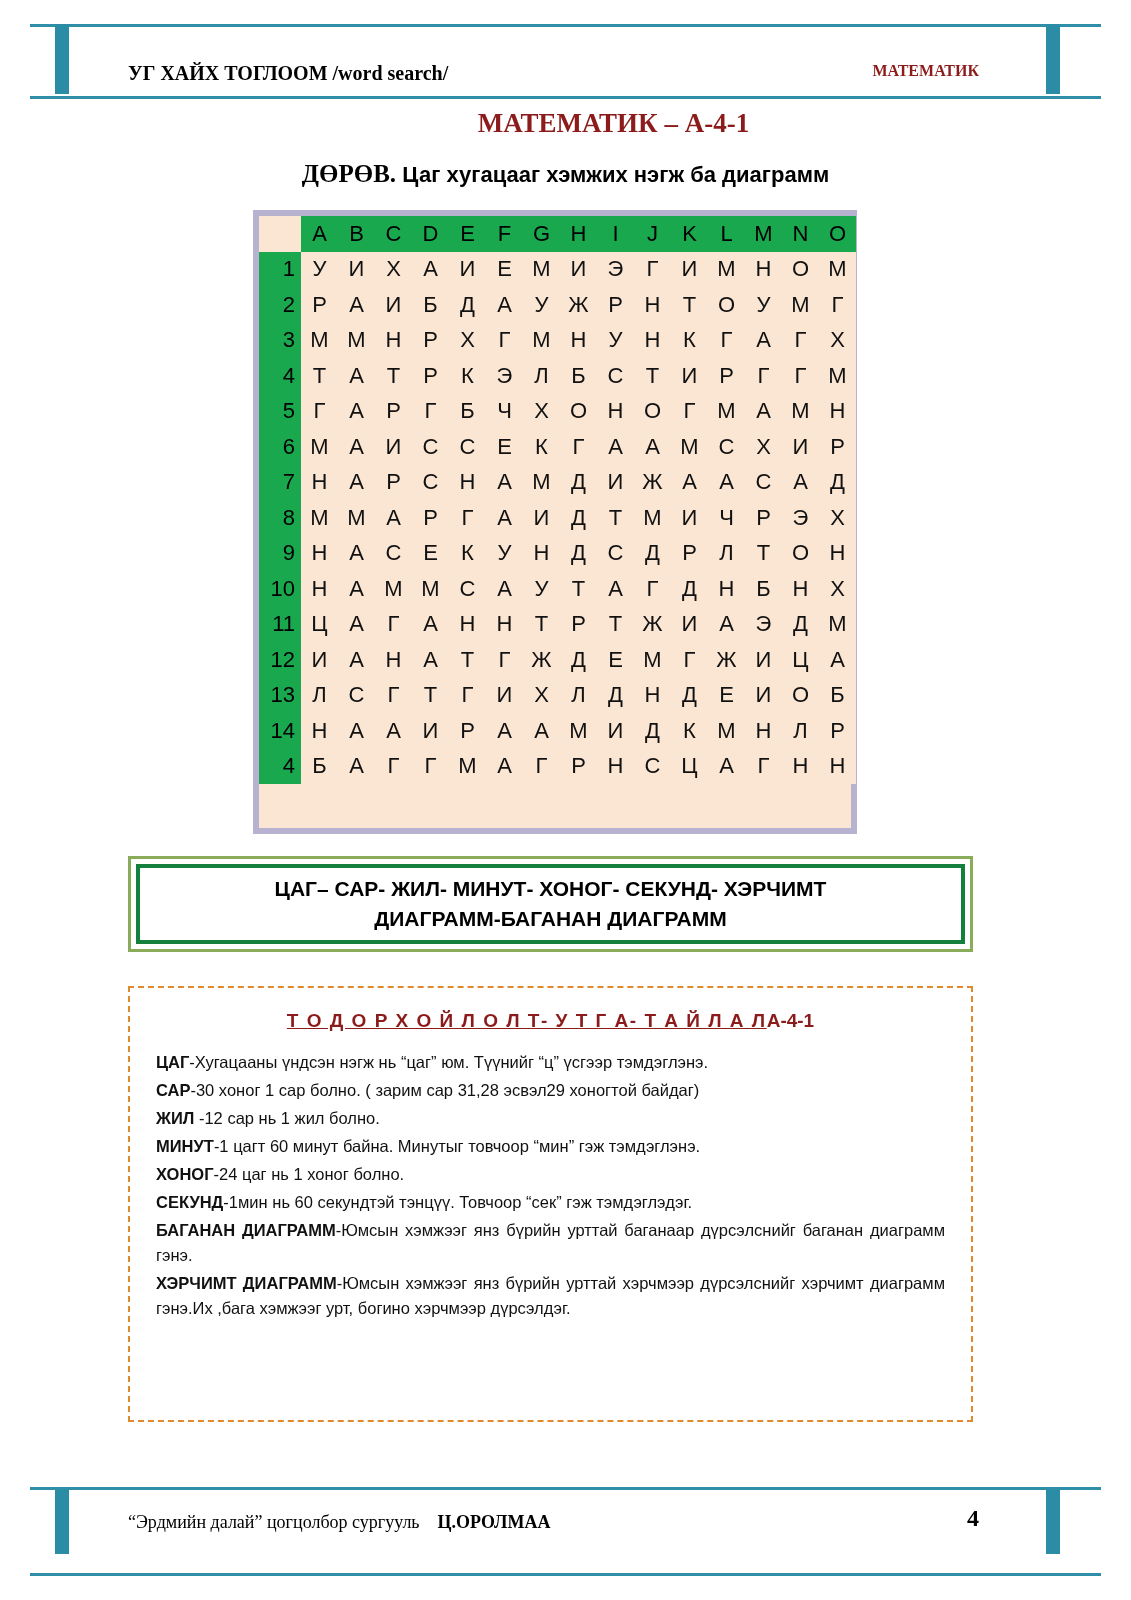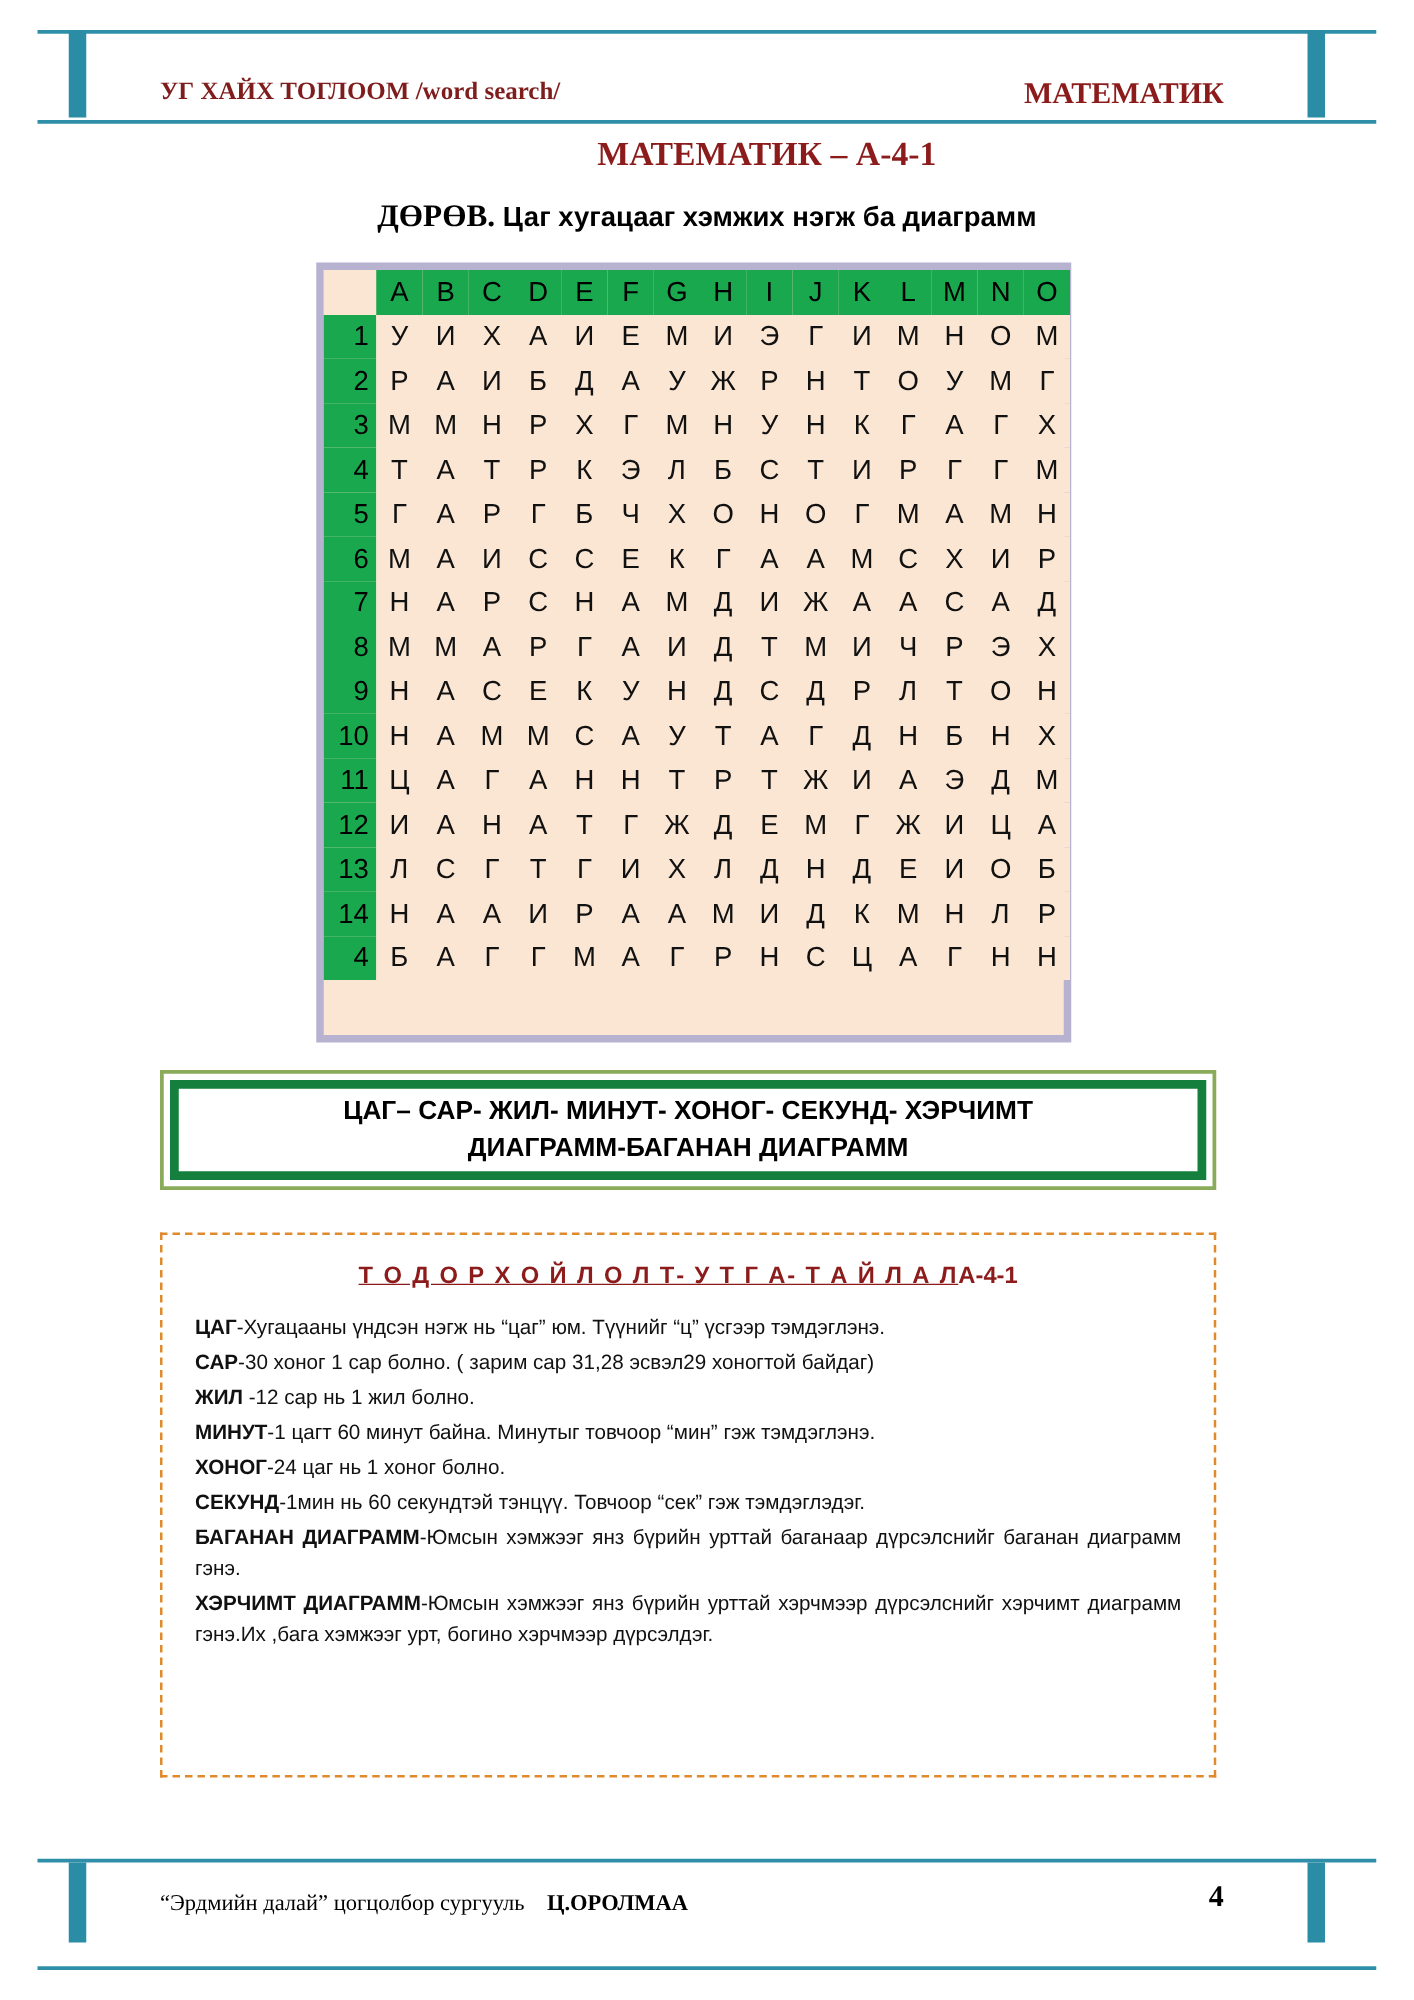--- a/index.html
+++ b/index.html
@@ -41,26 +41,26 @@
     position: absolute; left: 30px; top: 96px; width: 1071px; height: 3px; background: #2f8fa8;
   }
   .rule-bottom {
     position: absolute; left: 30px; top: 1487px; width: 1071px; height: 3px; background: #2f8fa8;
   }
 
   
   .hdr-left {
     position: absolute; left: 128px; top: 62px;
     font-family: "Liberation Serif", serif;
-    font-weight: bold; font-size: 20px; color: #7f1d1d;
+    font-weight: bold; font-size: 20px; color: #000000;
   }
   .hdr-right {
     position: absolute; right: 152px; top: 62px;
     font-family: "Liberation Serif", serif;
-    font-weight: bold; font-size: 24px; color: #8c1b1b;
+    font-weight: bold; font-size: 16px; color: #8c1b1b;
   }
 
   .doc-title {
     position: absolute; left: 0; top: 108px; width: 1131px; text-align: center;
     font-family: "Liberation Serif", serif;
     font-weight: bold; font-size: 27px; color: #8c1b1b; padding-left: 48px;
   }
   .subtitle {
     position: absolute; left: 0; top: 160px; width: 1131px; text-align: center;
     font-size: 22px; font-weight: bold;
@@ -130,21 +130,21 @@
   .answers {
     position: absolute;
     left: 128px; top: 856px;
     width: 845px; height: 96px;
     border: 3px solid #8aab5a;
     box-sizing: border-box;
     padding: 5px;
   }
   .answers-inner {
     width: 100%; height: 100%;
-    border: 7px solid #15803d;
+    border: 4px solid #15803d;
     box-sizing: border-box;
     display: flex; flex-direction: column;
     align-items: center; justify-content: center;
     text-align: center;
     font-weight: bold; font-size: 21px;
     line-height: 30px;
   }
 
   
   .defbox {

